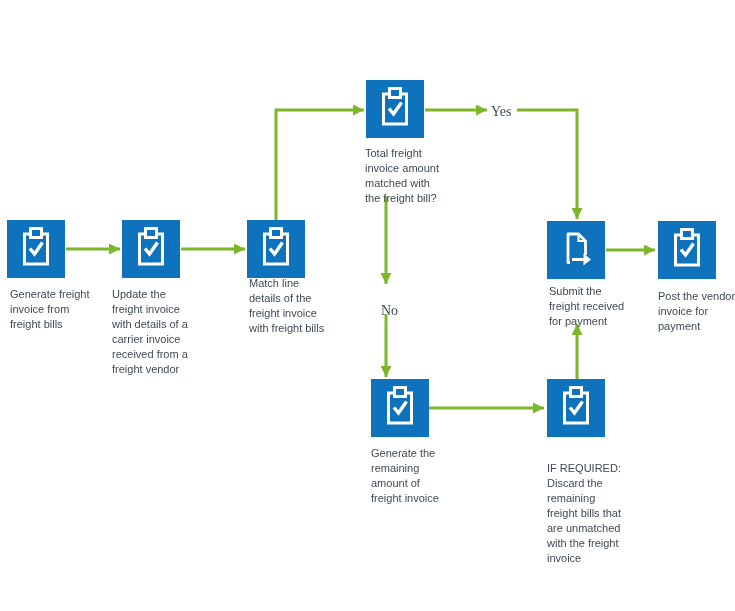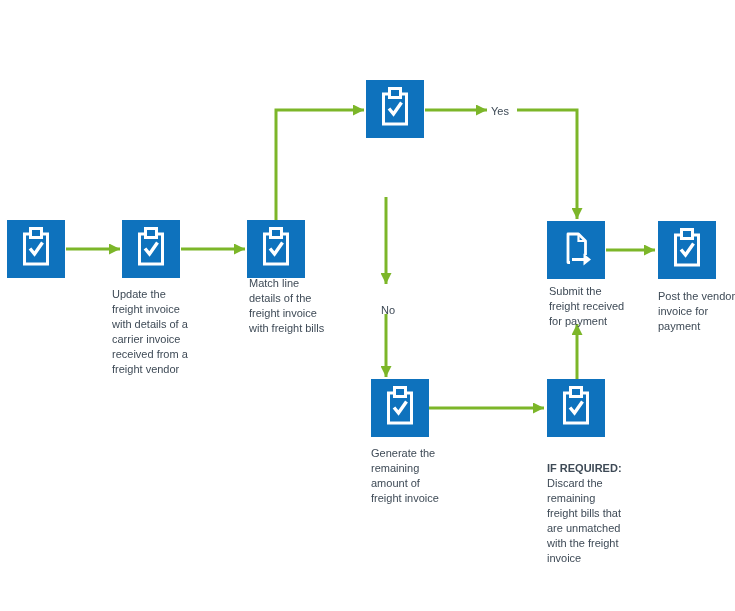--- a/index.html
+++ b/index.html
@@ -23,25 +23,26 @@
     background:var(--node-blue);
     display:flex;align-items:center;justify-content:center;
   }
   .node svg{display:block;width:58px;height:58px;}
   .node-label{
     position:absolute;
     font-size:11px;line-height:15px;
     color:var(--label-text);
     white-space:pre-line;
   }
-  .node-label b{display:block;font-weight:bold;}
+  .node-label b{display:block;font-weight:normal;}
   .decision-label{
     position:absolute;
-    font-size:11px;line-height:13px;
+    font-size:14px;line-height:13px;
     color:var(--label-text);
+    font-family:Liberation Serif, serif;
   }
   #connectors{
     position:absolute;left:0;top:0;width:735px;height:611px;
     pointer-events:none;
   }
   #connectors path.flow{
     fill:none;
     stroke:var(--arrow-green);
     stroke-width:3;
   }
@@ -73,20 +74,23 @@
     <path class="flow" d="M577,379 V324" marker-end="url(#arrowhead)"></path>
   </svg>
 
   <div class="node" style="left:7px;top:220px">
     <svg viewBox="0 0 58 58">
       <rect class="icon-stroke" x="17.5" y="14" width="23" height="30" stroke-width="3"></rect>
       <rect class="icon-bluefill" x="23.5" y="8.5" width="11" height="9" stroke="var(--icon-white)" stroke-width="3"></rect>
       <path class="icon-stroke" d="M23,28.5 L27.5,34 L35.5,22.5" stroke-width="3.4"></path>
     </svg>
   </div>
+  <div class="node-label" style="left:10px;top:287px;width:95px">Generate freight
+invoice from
+freight bills</div>
 
   <div class="node" style="left:122px;top:220px">
     <svg viewBox="0 0 58 58">
       <rect class="icon-stroke" x="17.5" y="14" width="23" height="30" stroke-width="3"></rect>
       <rect class="icon-bluefill" x="23.5" y="8.5" width="11" height="9" stroke="var(--icon-white)" stroke-width="3"></rect>
       <path class="icon-stroke" d="M23,28.5 L27.5,34 L35.5,22.5" stroke-width="3.4"></path>
     </svg>
   </div>
   <div class="node-label" style="left:112px;top:287px;width:95px">Update the
 freight invoice
@@ -107,20 +111,24 @@
 freight invoice
 with freight bills</div>
 
   <div class="node" style="left:366px;top:80px">
     <svg viewBox="0 0 58 58">
       <rect class="icon-stroke" x="17.5" y="14" width="23" height="30" stroke-width="3"></rect>
       <rect class="icon-bluefill" x="23.5" y="8.5" width="11" height="9" stroke="var(--icon-white)" stroke-width="3"></rect>
       <path class="icon-stroke" d="M23,28.5 L27.5,34 L35.5,22.5" stroke-width="3.4"></path>
     </svg>
   </div>
+  <div class="node-label" style="left:365px;top:146px;width:98px">Total freight
+invoice amount
+matched with
+the freight bill?</div>
 
   <div class="decision-label" style="left:491px;top:105px">Yes</div>
   <div class="decision-label" style="left:381px;top:304px">No</div>
 
   <div class="node" style="left:547px;top:221px">
     <svg viewBox="0 0 58 58">
       <path class="icon-stroke" d="M21,13 H31.5 L38.5,20 V41.5 H21 Z" stroke-width="2.8" stroke-linejoin="round"></path>
       <path class="icon-stroke" d="M31.5,13 V20 H38.5" stroke-width="2.2"></path>
       <path d="M23,38.5 H45" stroke="var(--node-blue)" stroke-width="9" fill="none"></path>
       <path class="icon-stroke" d="M25,38.5 H38" stroke-width="3"></path>

